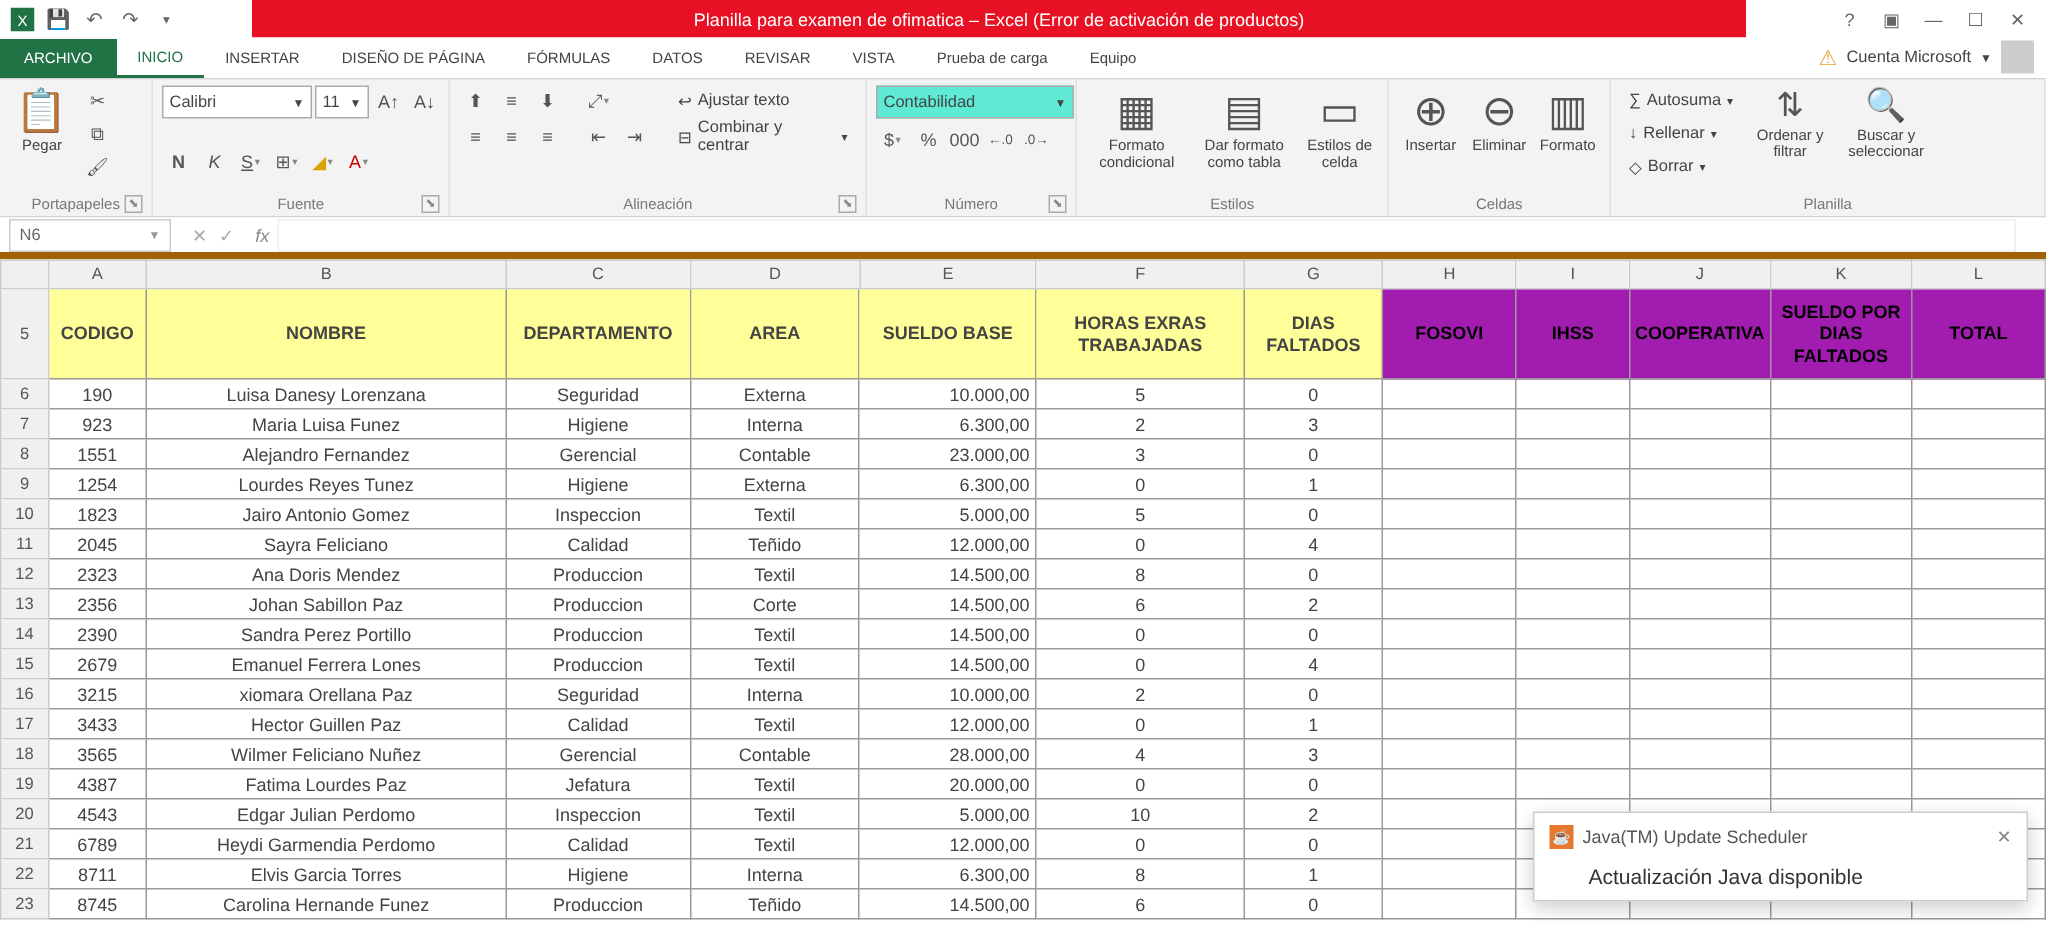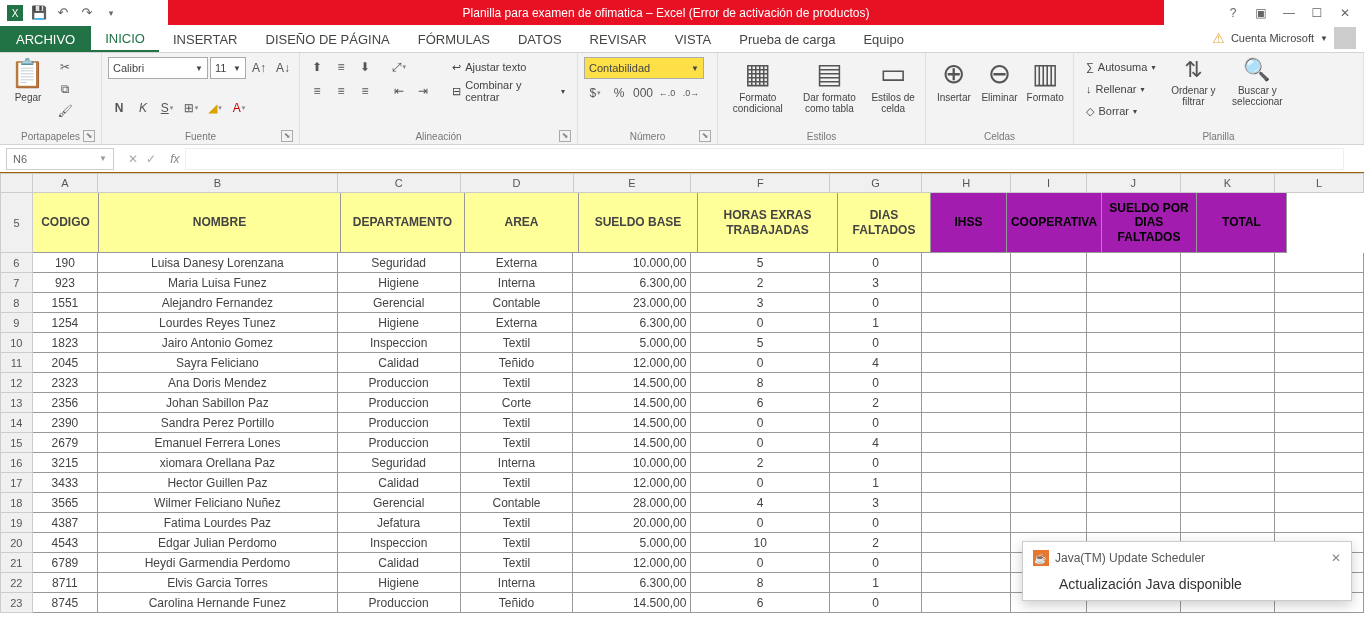--- a/index.html
+++ b/index.html
@@ -4,43 +4,43 @@
 <style>
 *{box-sizing:border-box;margin:0;padding:0;font-family:"Segoe UI",Tahoma,sans-serif}
 body{background:#fff;font-size:12px;color:#444;overflow:hidden;width:1364px;height:629px;position:relative}
 .titlebar{height:25px;background:#fff;display:flex;align-items:center;position:relative}
 .titlebar .qat{display:flex;align-items:center;gap:2px;padding:0 4px}
 .titlebar .qat .ico{width:22px;height:22px;display:flex;align-items:center;justify-content:center;color:#666;font-size:13px}
 .titlebar .title-red{flex:1;height:25px;background:#e81123;color:#fff;display:flex;align-items:center;justify-content:center;font-size:12px;margin-left:42px;margin-right:200px}
 .titlebar .winctrl{position:absolute;right:0;top:0;display:flex;gap:2px;align-items:center;height:25px;padding-right:6px}
 .titlebar .winctrl .wc{width:26px;height:22px;display:flex;align-items:center;justify-content:center;color:#666;font-size:12px}
 .tabs{height:28px;display:flex;align-items:flex-end;background:#fff;border-bottom:1px solid #d4d4d4;position:relative}
-.tabs .tab{padding:0 14px;height:26px;display:flex;align-items:center;font-size:13px;color:#444;text-transform:uppercase;cursor:pointer}
+.tabs .tab{padding:0 14px;height:26px;display:flex;align-items:center;font-size:10px;color:#444;text-transform:uppercase;cursor:pointer}
 .tabs .tab.file{background:#217346;color:#fff;padding:0 16px}
 .tabs .tab.active{color:#217346;font-weight:400;border-bottom:2px solid #217346}
 .tabs .account{position:absolute;right:8px;top:0;display:flex;align-items:center;gap:6px;height:26px;font-size:11px;color:#444}
 .tabs .account .warn{color:#e8a33d;font-size:14px}
 .tabs .account .avatar{width:22px;height:22px;background:#ccc}
 .ribbon{height:92px;background:#f3f3f3;border-bottom:1px solid #d4d4d4;display:flex}
 .rgroup{border-right:1px solid #e0e0e0;display:flex;flex-direction:column;padding:4px 6px 2px}
 .rgroup .body{flex:1;display:flex;gap:4px;align-items:flex-start}
 .rgroup .label{font-size:10px;color:#777;text-align:center;padding-top:2px;position:relative}
 .rgroup .label .dlg{position:absolute;right:0;bottom:0;width:12px;height:12px;border:1px solid #aaa;font-size:8px;color:#888}
 .bigbtn{display:flex;flex-direction:column;align-items:center;width:44px;gap:2px}
 .bigbtn .ico{font-size:28px;color:#555}
 .bigbtn .lbl{font-size:10px;text-align:center;line-height:1.1}
 .col{display:flex;flex-direction:column;gap:2px}
 .row{display:flex;gap:2px;align-items:center}
 .smbtn{width:22px;height:20px;display:flex;align-items:center;justify-content:center;font-size:12px;color:#555;border:1px solid transparent}
 .smbtn.dd::after{content:"▾";font-size:7px;margin-left:1px;color:#888}
 .fontbox{width:100px;height:22px;border:1px solid #ababab;background:#fff;padding:0 4px;font-size:11px;display:flex;align-items:center;justify-content:space-between}
 .sizebox{width:36px;height:22px;border:1px solid #ababab;background:#fff;padding:0 4px;font-size:11px;display:flex;align-items:center;justify-content:space-between}
-.fmtbox{width:120px;height:22px;border:1px solid #ababab;background:#fde047;padding:0 4px;font-size:11px;display:flex;align-items:center;justify-content:space-between}
+.fmtbox{width:132px;height:22px;border:1px solid #ababab;background:#5eead4;padding:0 4px;font-size:11px;display:flex;align-items:center;justify-content:space-between}
 .txtbtn{height:20px;padding:0 6px;display:flex;align-items:center;font-size:11px;color:#444;gap:4px}
-.namebox-row{height:28px;display:flex;align-items:center;border-bottom:1px solid #a16207;background:#fff}
+.namebox-row{height:28px;display:flex;align-items:center;border-bottom:5px solid #a16207;background:#fff}
 .namebox{width:108px;height:22px;border:1px solid #ccc;margin:0 6px;padding:0 6px;font-size:11px;display:flex;align-items:center;justify-content:space-between;color:#666}
 .fx-icons{display:flex;gap:8px;padding:0 8px;color:#aaa;font-size:12px}
 .fx-lbl{font-style:italic;color:#888;font-size:12px;padding:0 6px}
 .fbar{flex:1;height:22px;border:1px solid #eee;margin-right:20px}
 .grid-wrap{position:relative}
 .colhdr{display:flex;height:20px;background:#f0f0f0}
 .colhdr .corner{width:33px;border:1px solid #ccc;background:#f0f0f0}
 .colhdr .ch{border:1px solid #ccc;border-left:none;display:flex;align-items:center;justify-content:center;font-size:11px;color:#555;background:#f0f0f0}
 .sheet{display:flex;flex-direction:column}
 .srow{display:flex;height:20px}
@@ -307,20 +307,21 @@
   <div class="sheet" id="sheet">
       <div class="srow hdr">
         <div class="rh">5</div>
 <div class="cell wA">CODIGO</div>
 <div class="cell wB">NOMBRE</div>
 <div class="cell wC">DEPARTAMENTO</div>
 <div class="cell wD">AREA</div>
 <div class="cell wE">SUELDO BASE</div>
 <div class="cell wF">HORAS EXRAS TRABAJADAS</div>
 <div class="cell wG">DIAS FALTADOS</div>
+<div class="cell wH green">FOSOVI</div>
 <div class="cell wI green">IHSS</div>
 <div class="cell wJ green">COOPERATIVA</div>
 <div class="cell wK green">SUELDO POR DIAS FALTADOS</div>
 <div class="cell wL green">TOTAL</div>
       </div>
       <div class="srow">
         <div class="rh">6</div>
 <div class="cell wA c">190</div>
 <div class="cell wB c">Luisa Danesy Lorenzana</div>
 <div class="cell wC c">Seguridad</div>

